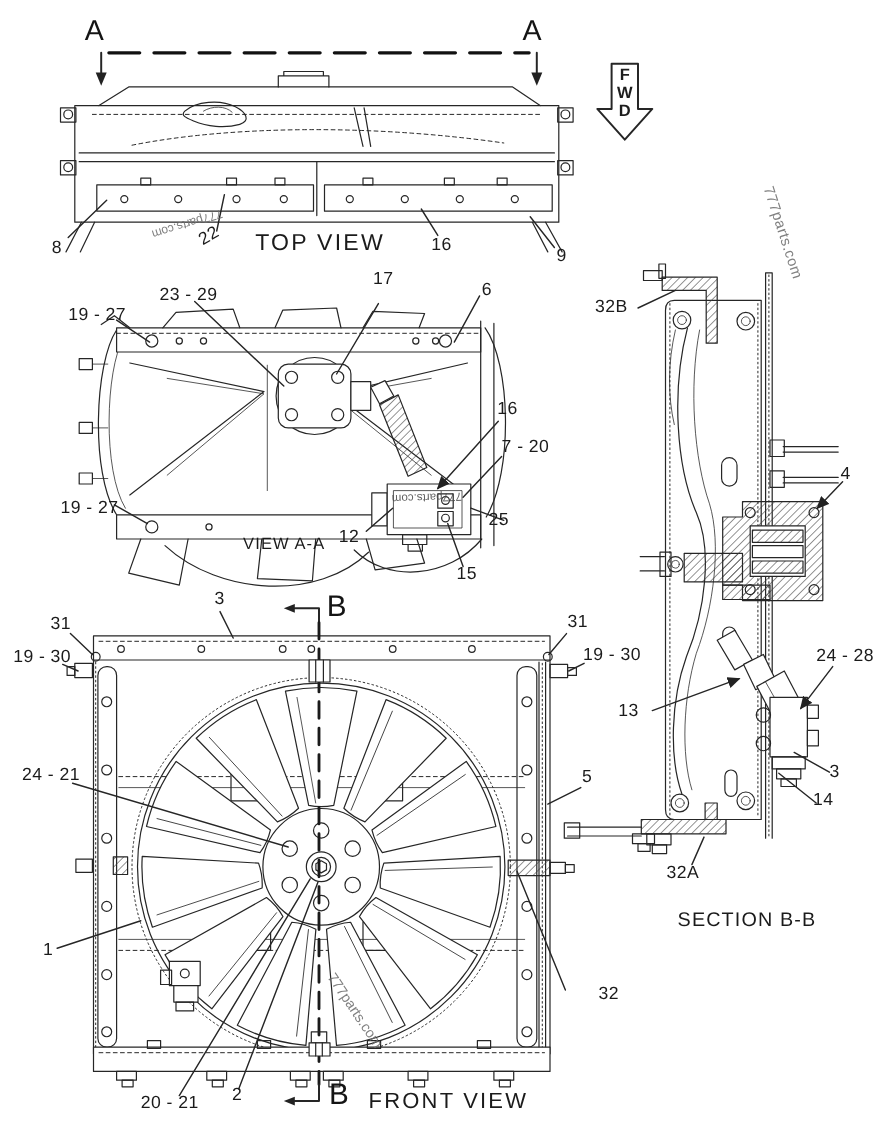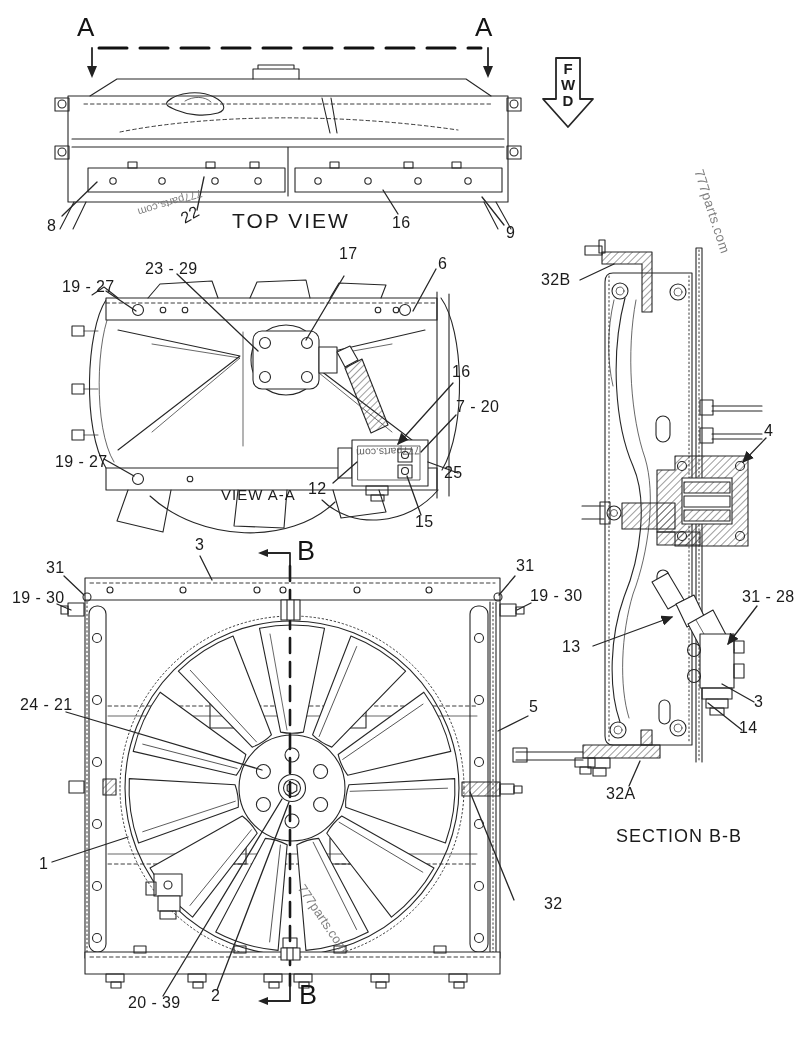--- a/index.html
+++ b/index.html
@@ -433,20 +433,21 @@
   <span class="secletter sec-b" style="left:299px;top:980px">B</span>
 
   <div class="fwd">
     <span>F</span>
     <span>W</span>
     <span>D</span>
   </div>
 
   <span class="cap cap-top">TOP VIEW</span>
   <span class="cap cap-aa">VIEW A-A</span>
+  <span class="cap cap-front">FRONT VIEW</span>
   <span class="cap cap-bb">SECTION B-B</span>
 
   <span class="callout" style="left:47px;top:217px">8</span>
   <span class="callout rot22" style="left:181px;top:206px">22</span>
   <span class="callout" style="left:392px;top:214px">16</span>
   <span class="callout" style="left:506px;top:224px">9</span>
 
   <span class="callout" style="left:62px;top:278px">19 - 27</span>
   <span class="callout" style="left:145px;top:260px">23 - 29</span>
   <span class="callout" style="left:339px;top:245px">17</span>
@@ -460,27 +461,27 @@
 
   <span class="callout" style="left:46px;top:559px">31</span>
   <span class="callout" style="left:195px;top:536px">3</span>
   <span class="callout" style="left:516px;top:557px">31</span>
   <span class="callout" style="left:12px;top:589px">19 - 30</span>
   <span class="callout" style="left:530px;top:587px">19 - 30</span>
   <span class="callout" style="left:20px;top:696px">24 - 21</span>
   <span class="callout" style="left:39px;top:855px">1</span>
   <span class="callout" style="left:529px;top:698px">5</span>
   <span class="callout" style="left:544px;top:895px">32</span>
-  <span class="callout" style="left:128px;top:994px">20 - 39</span>
+  <span class="callout" style="left:128px;top:994px">20 - 21</span>
   <span class="callout" style="left:211px;top:987px">2</span>
 
   <span class="callout" style="left:541px;top:271px">32B</span>
   <span class="callout" style="left:764px;top:422px">4</span>
   <span class="callout" style="left:562px;top:638px">13</span>
-  <span class="callout" style="left:742px;top:588px">31 - 28</span>
+  <span class="callout" style="left:742px;top:588px">24 - 28</span>
   <span class="callout" style="left:754px;top:693px">3</span>
   <span class="callout" style="left:739px;top:719px">14</span>
   <span class="callout" style="left:606px;top:785px">32A</span>
 
   <span class="wm wm-top">777parts.com</span>
   <span class="wm wm-aa">777parts.com</span>
   <span class="wm wm-front">777parts.com</span>
   <span class="wm wm-right">777parts.com</span>
 
 </div>

